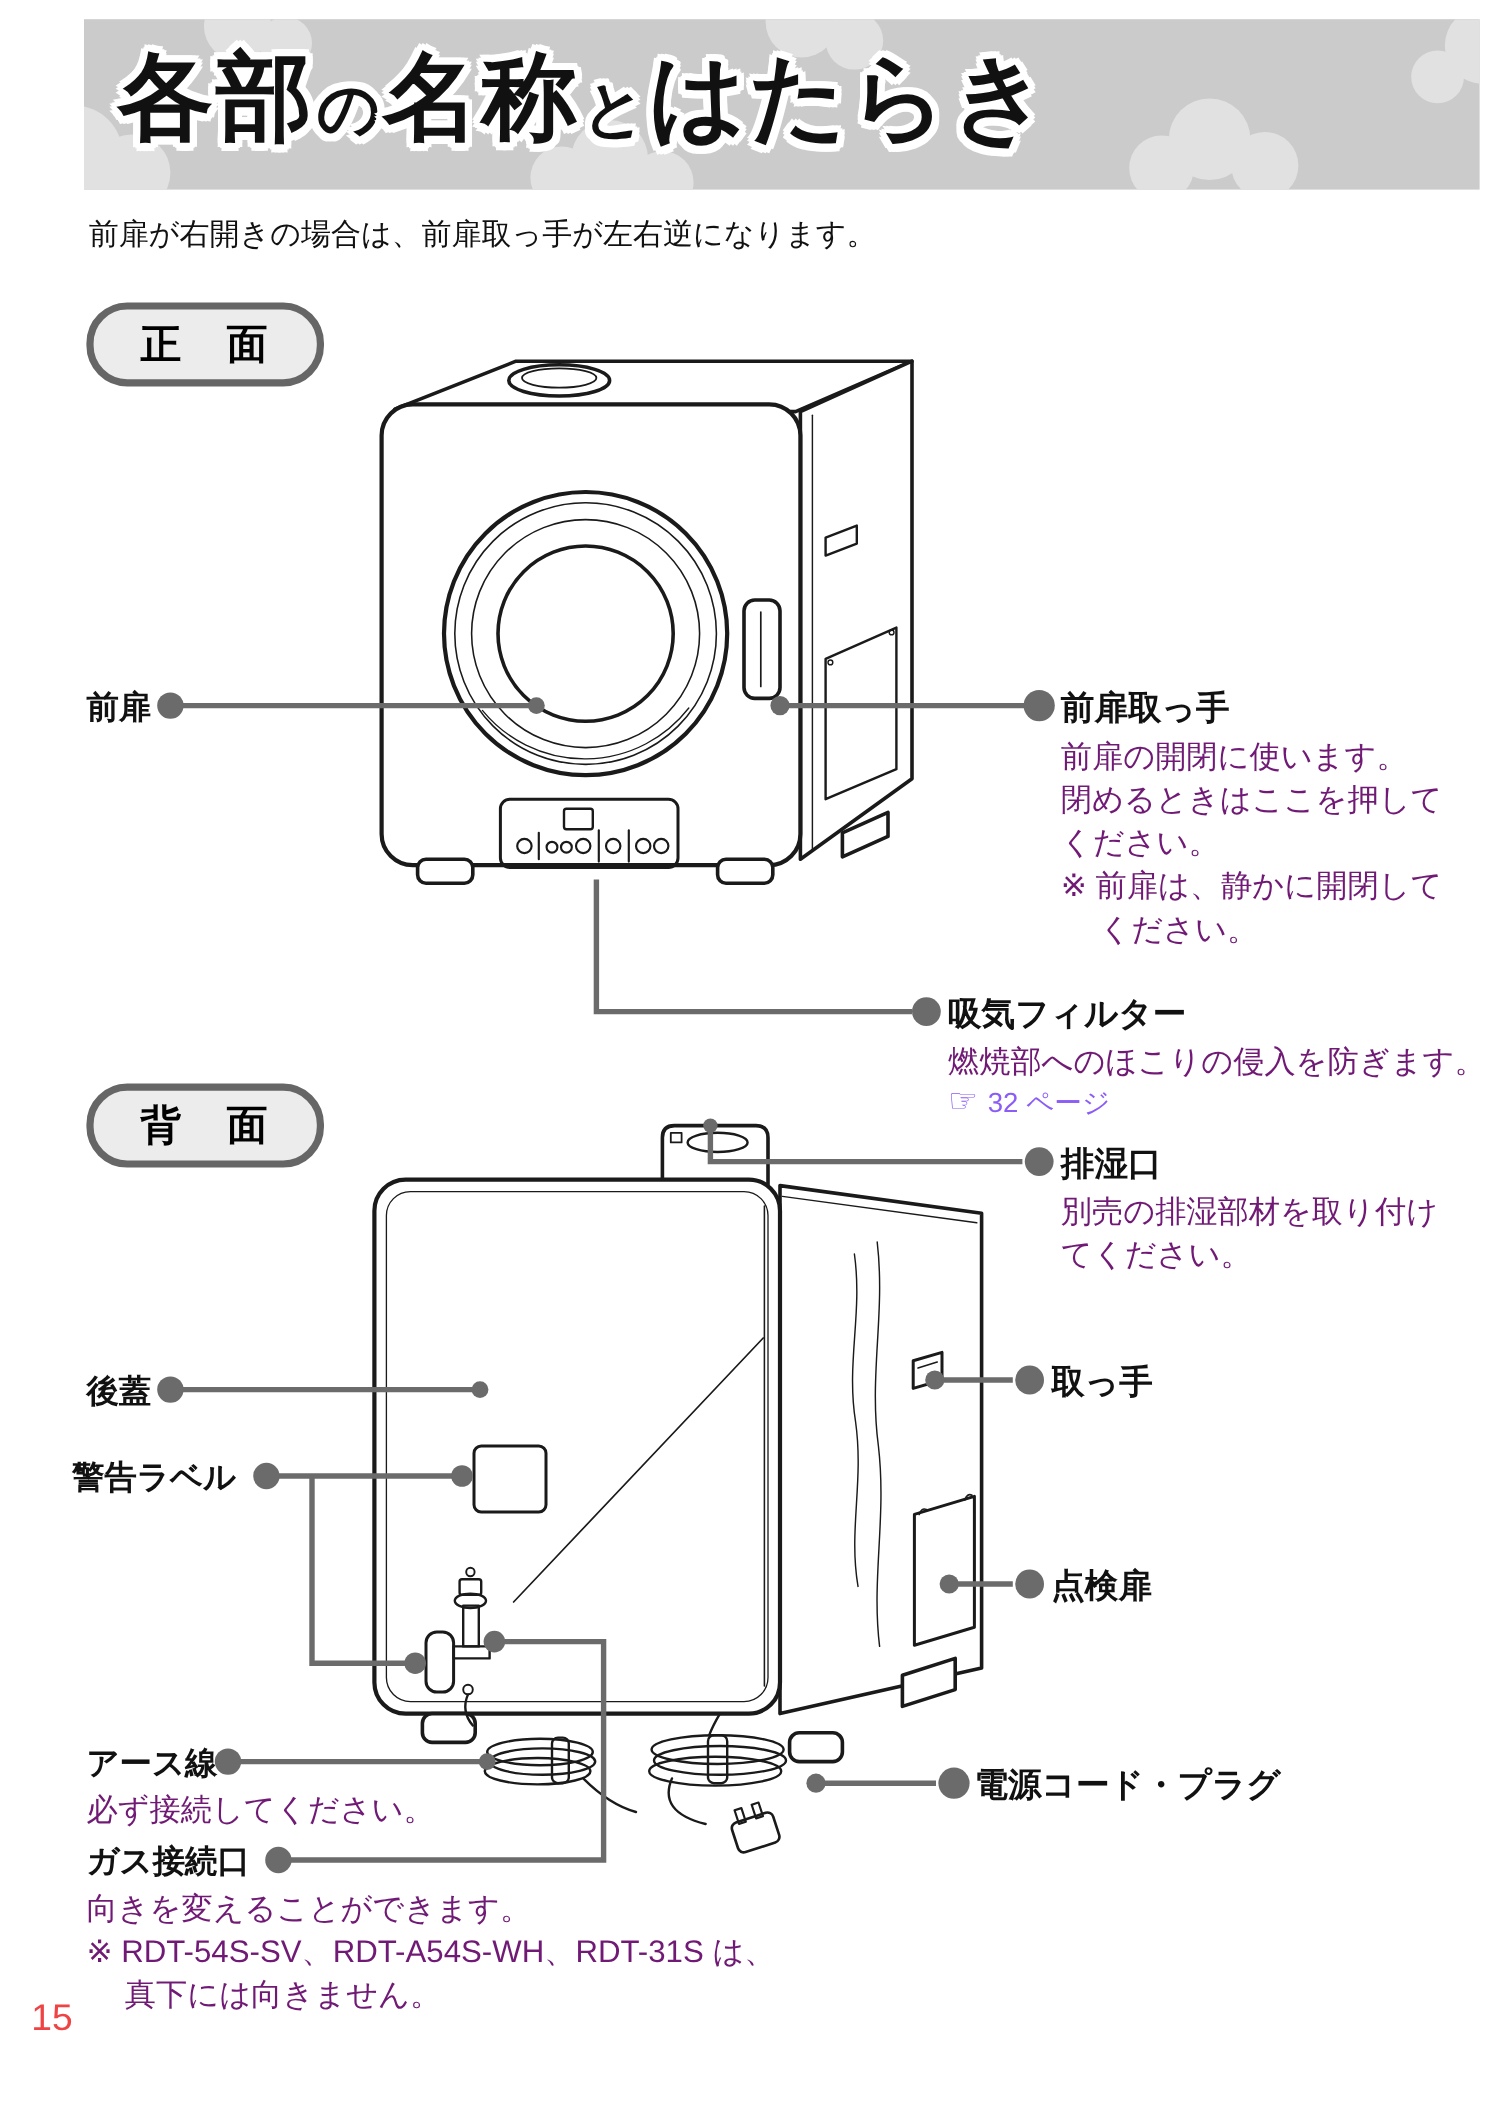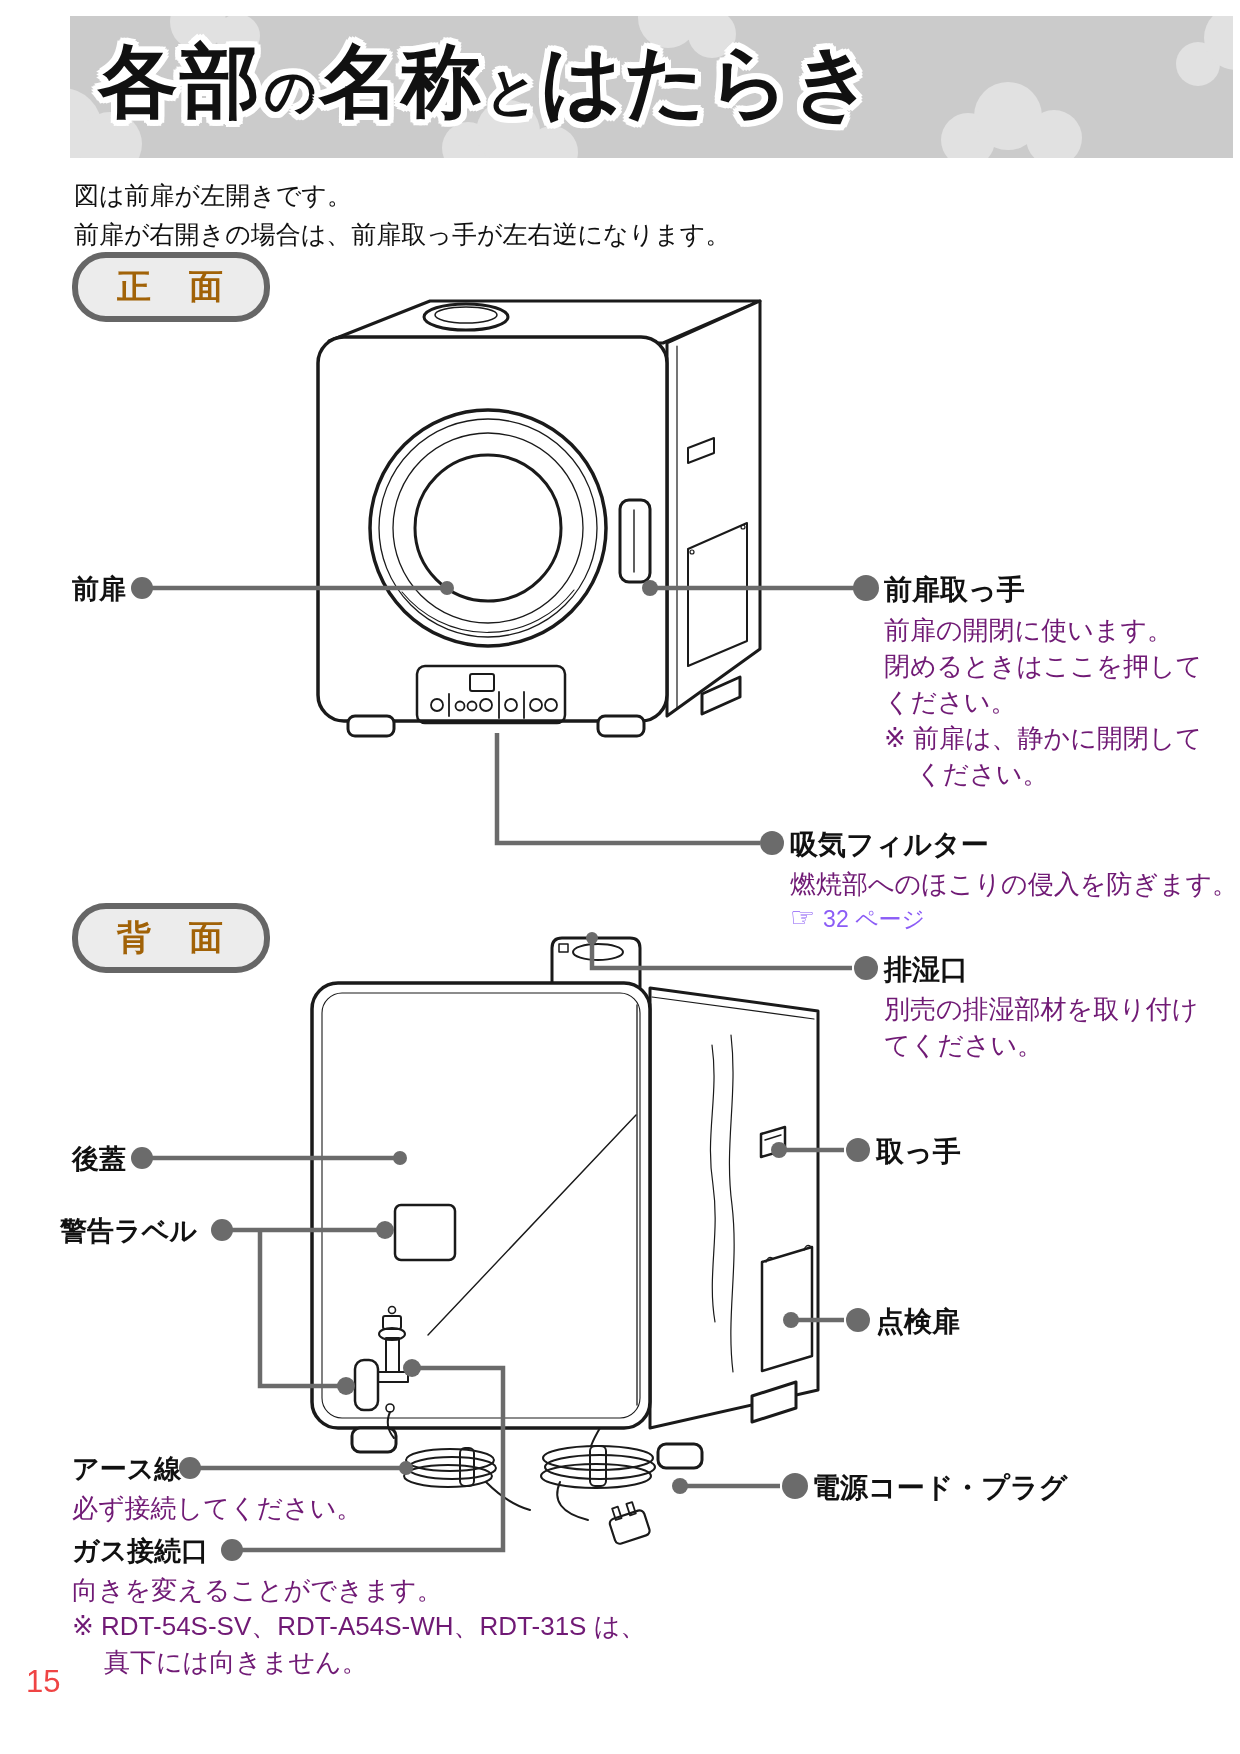--- a/index.html
+++ b/index.html
@@ -20,21 +20,21 @@
     justify-content:space-between;
   }
   .title .big{font-size:80px;letter-spacing:2px;}
   .title .small{font-size:52px;margin:0 2px;}
   
   .intro{position:absolute;left:74px;top:176px;font-size:25px;line-height:39px;color:#111;}
   
   .badge{
     position:absolute;left:72px;width:186px;height:58px;background:#ececec;
     border:6px solid #666666;border-radius:34px;display:flex;align-items:center;justify-content:center;
-    font-size:34px;font-weight:bold;color:#a16207;letter-spacing:2px;
+    font-size:34px;font-weight:bold;color:#000000;letter-spacing:2px;
   }
   
   .diagram{position:absolute;left:0;}
   
   .part{position:absolute;font-weight:bold;font-size:27px;color:#111;white-space:nowrap;}
   .part.r{font-size:28px;}
   .desc{position:absolute;font-size:26px;line-height:36px;color:#701a75;white-space:nowrap;}
   .desc .ind{padding-left:32px;}
   .pageref{position:absolute;font-size:23px;color:#8b5cf6;white-space:nowrap;}
   .pageref .hand{font-size:28px;margin-right:8px;}
@@ -68,21 +68,20 @@
     <div class="title">
       <span class="big">各部</span>
       <span class="small">の</span>
       <span class="big">名称</span>
       <span class="small">と</span>
       <span class="big">はたらき</span>
     </div>
   </div>
 
   <div class="intro">
-    <div>図は前扉が左開きです。</div>
     <div>前扉が右開きの場合は、前扉取っ手が左右逆になります。</div>
   </div>
 
   <div class="badge" style="top:252px">
       <span>正　面</span>
     </div>
 
   <svg class="diagram" style="top:280px" width="1240" height="620" viewBox="0 280 1240 620">
 
     <g stroke="#1a1a1a" fill="#ffffff" stroke-linejoin="round" stroke-linecap="round">

